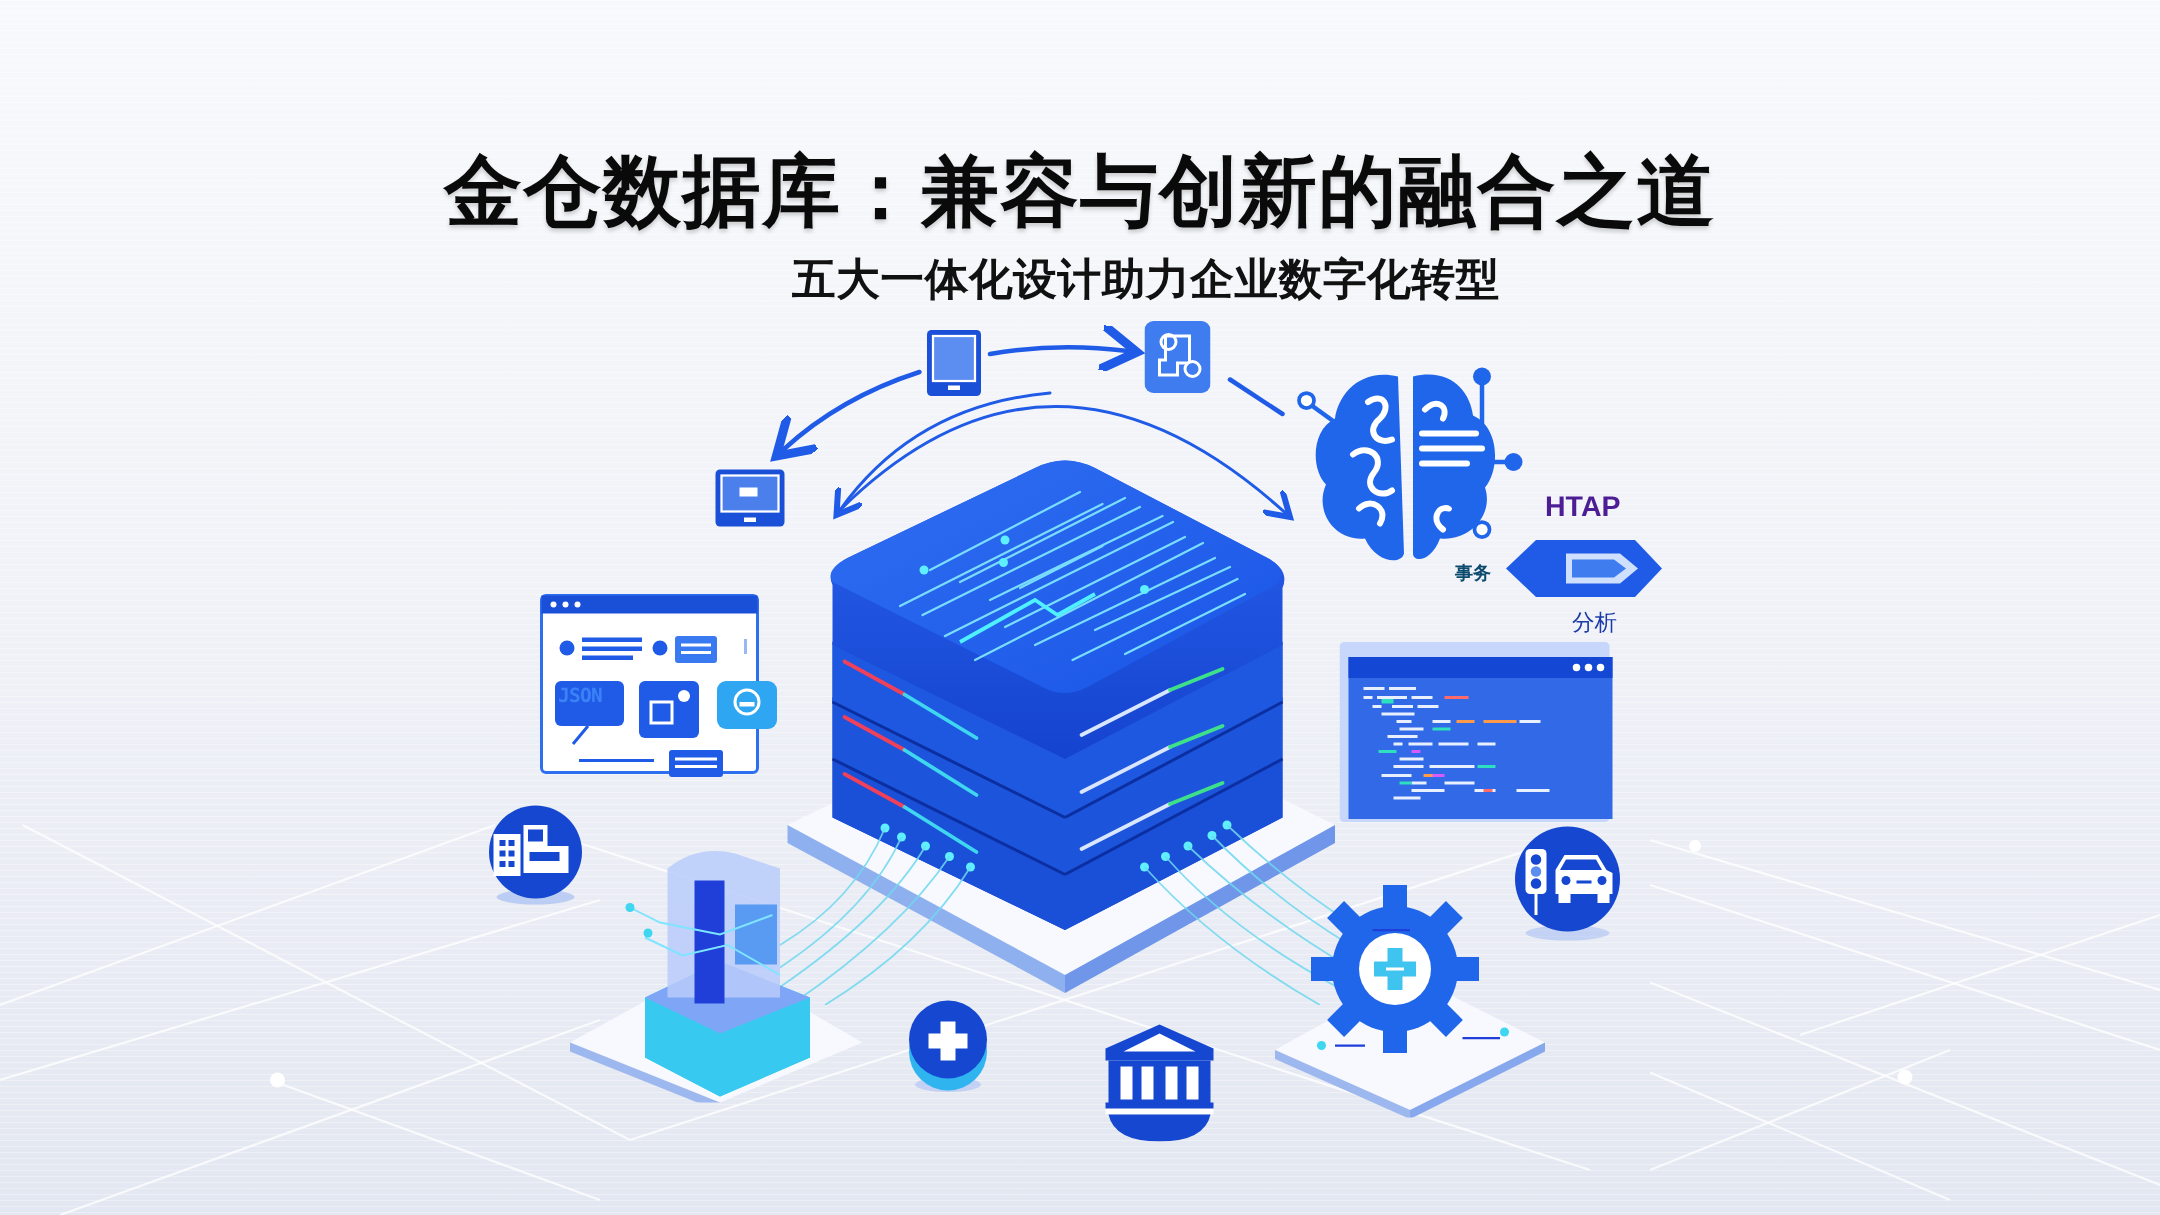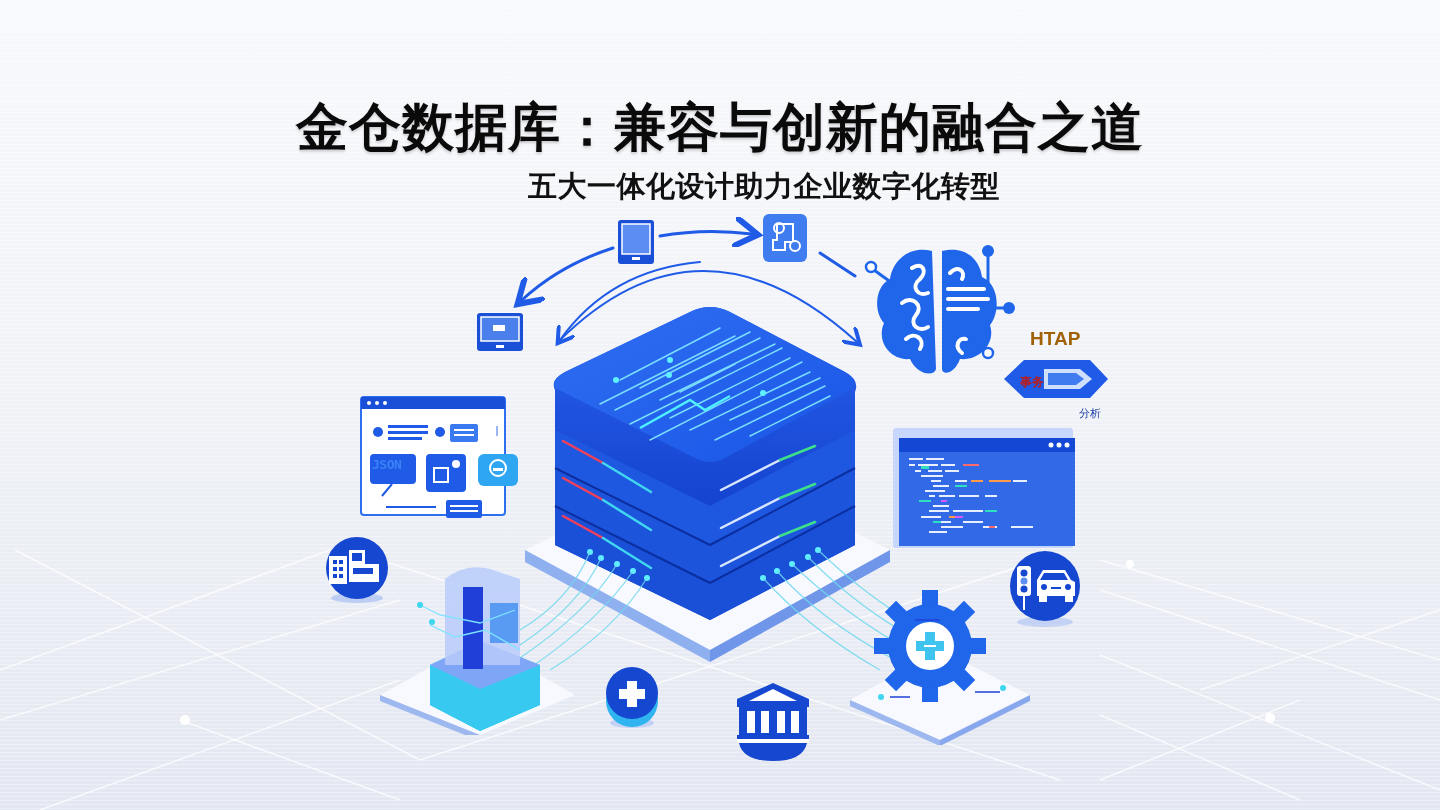--- a/index.html
+++ b/index.html
@@ -18,27 +18,27 @@
     font-size:52px; font-weight:bold; color:#0a0a0a; letter-spacing:1px;
     text-shadow: 0 2px 3px rgba(0,0,0,0.18);
   }
   .subtitle {
     position:absolute; left:0; top:143px; width:1440px; text-align:center;
     font-size:29px; font-weight:bold; color:#111; letter-spacing:0.5px;padding-left:44px;
   }
   .abs { position:absolute; }
   .htap-label {
     position:absolute; left:1030px; top:328px; font-size:19px; font-weight:bold;
-    color:#a16207; font-family:"Liberation Sans", sans-serif;
+    color:#4c1d95; font-family:"Liberation Sans", sans-serif;
   }
   .htap-tx {
-    position:absolute; left:1020px; top:374px; font-size:12px; font-weight:bold; color:#b91c1c;
+    position:absolute; left:970px; top:374px; font-size:12px; font-weight:bold; color:#0c4a6e;
   }
   .htap-an {
-    position:absolute; left:1048px; top:406px; font-size:11px; color:#1a3aa8;margin-left:31px;
+    position:absolute; left:1048px; top:406px; font-size:15px; color:#1a3aa8;
   }
   .json-text {
     position:absolute; left:372px; top:457px; font-size:13px; font-weight:bold; color:#3b82f6;
     font-family:"DejaVu Sans Mono", monospace; letter-spacing:-0.5px;
   }
 </style>
 </head>
 <body>
 
 <div class="scanlines"></div>

